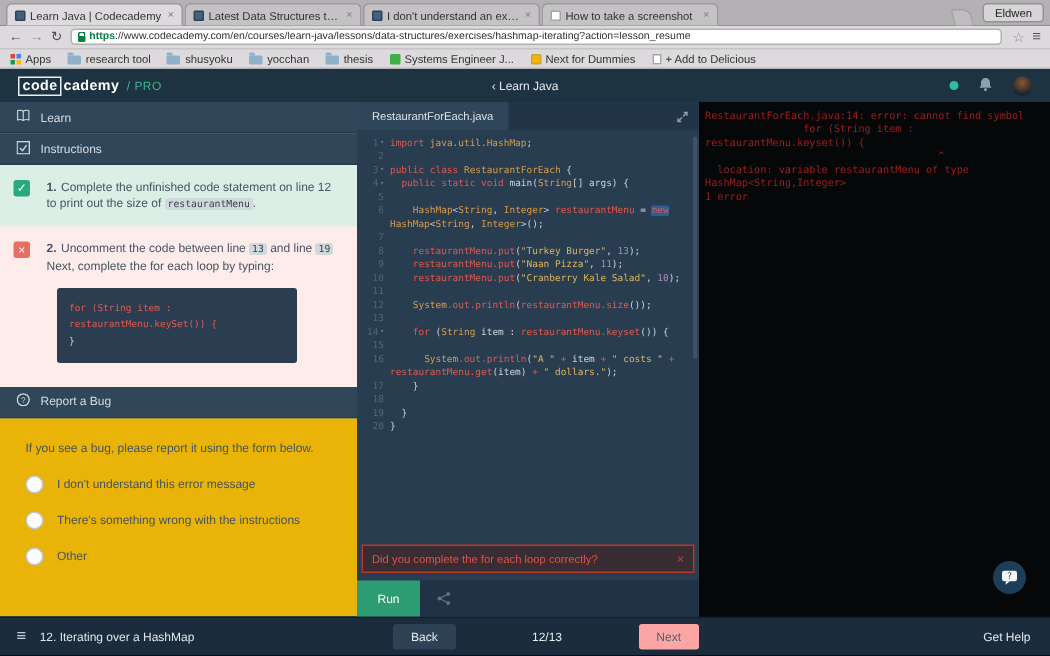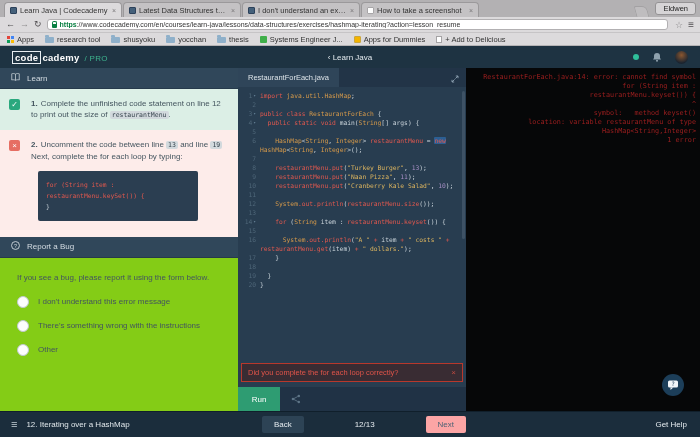--- a/index.html
+++ b/index.html
@@ -61,21 +61,21 @@
   .task.green { background:#dcefe6; }
   .task.pink { background:#fdecea; padding-bottom:16px; }
   .badge { position:absolute; left:9px; top:10px; width:11px; height:11px; border-radius:2px; color:#fff; font-size:8px; line-height:11px; text-align:center; }
   .badge.check { background:#2aa87e; }
   .badge.xmark { background:#e66e63; }
   .tnum { font-weight:bold; margin-right:3px; }
   .chip { background:#d2d9dd; border-radius:2px; padding:0 2px; font-family:"DejaVu Sans Mono", monospace; font-size:6.5px; color:#35434d; }
   .task-code { margin:9px 0 0 7px; width:160px; background:#2b3e51; border-radius:2px; padding:8px 8px; font-family:"DejaVu Sans Mono", monospace; font-size:6.3px; line-height:1.8; }
   .task-code .red { color:#e0584e; }
   .task-code .plain { color:#c9d3da; }
-  .bugform { flex:1; background:#84cc16; padding:15px 0 0 17px; font-size:8px; color:#44555f; }
+  .bugform { flex:1; background:#eab308; padding:15px 0 0 17px; font-size:8px; color:#44555f; }
   .bug-intro { margin-bottom:14px; }
   .radio-row { display:flex; align-items:center; gap:9px; margin-bottom:12px; }
   .radio { width:12px; height:12px; border-radius:50%; border:1px solid #c0c9cf; background:#fdfdfd; flex:none; }
 
   
   .editor { width:228px; flex:none; background:#283d50; display:flex; flex-direction:column; min-height:0; position:relative; }
   .ed-tabbar { height:19px; flex:none; background:#223447; display:flex; align-items:center; }
   .ed-tab { height:19px; display:flex; align-items:center; background:#2f4559; color:#dde4e9; font-size:7.5px; padding:0 10px; }
   .ed-expand { margin-left:auto; margin-right:7px; }
   .code { flex:1; padding:4px 0 0 0; font-family:"DejaVu Sans Mono", monospace; font-size:6.3px; line-height:9px; overflow:hidden; }
@@ -89,21 +89,21 @@
   .hl { background:#2c5f93; border-radius:1px; }
   .ed-scrollbar { position:absolute; right:1px; top:23px; width:3px; height:148px; background:#4a5e70; border-radius:2px; opacity:.65; }
   .err-banner { flex:none; margin:0 3px 5px 3px; border:1px solid #b8382c; background:#392c33; color:#df5449; font-size:7.5px; display:flex; align-items:center; padding:0 6px; height:19px; }
   .err-banner .errx { margin-left:auto; color:#c14a40; font-size:8px; }
   .runbar { height:24px; flex:none; background:#20324501; background-color:#203245; display:flex; align-items:center; }
   .run-btn { width:42px; height:24px; background:#2e9c72; color:#fff; font-size:8px; display:flex; align-items:center; justify-content:center; }
   .shareic { margin-left:11px; display:flex; }
 
   
   .console { flex:1; background:#060708; color:#9e1f1f; font-family:"DejaVu Sans Mono", monospace; font-size:6.8px; line-height:9px; padding:5px 4px; position:relative; overflow:hidden; }
-  .con-line { white-space:pre;text-align:right; }
+  .con-line { white-space:pre; }
   .help-bubble { position:absolute; right:16px; bottom:15px; width:22px; height:22px; border-radius:50%; background:#1c3e59; display:flex; align-items:center; justify-content:center; }
 
   
   .footer { height:26px; flex:none; background:#1b2d3c; display:flex; align-items:center; border-top:1px solid #101f2b; }
   .f-left { width:238px; flex:none; display:flex; align-items:center; gap:9px; padding:0 11px; color:#dfe6ea; font-size:8px; }
   .burger { color:#c2cdd5; font-size:11px; line-height:1; }
   .f-mid { width:228px; flex:none; display:flex; align-items:center; justify-content:space-between;padding-left:24px; }
   .btn { font-size:8px; padding:4px 12px; border-radius:2px; }
   .btn.back { background:#2d4355; color:#e5ebef; }
   .btn.next { background:#fca5a5; color:#4e6375; }
@@ -173,21 +173,21 @@
       <span class="bm">
         <span class="ic folder-icon"></span>
         <span>thesis</span>
       </span>
       <span class="bm">
         <span class="ic green-app-icon"></span>
         <span>Systems Engineer J...</span>
       </span>
       <span class="bm">
         <span class="ic java-book-icon"></span>
-        <span>Apps for Dummies</span>
+        <span>Next for Dummies</span>
       </span>
       <span class="bm">
         <span class="ic page-icon"></span>
         <span>+ Add to Delicious</span>
       </span>
     </div>
 
   <div class="cc-header">
     <div class="logo">
       <span class="codebox">code</span>
@@ -207,20 +207,27 @@
 
   <div class="main">
 
     <aside class="sidebar">
       <div class="sec-head">
         <span><svg width="9" height="8" viewBox="0 0 12 10">
               <path d="M6 1.2C4.6.2 2.1.2 1 .7V9c1.1-.5 3.6-.5 5 .5 1.4-1 3.9-1 5-.5V.7C9.9.2 7.4.2 6 1.2z" fill="none" stroke="#cfd8de" stroke-width="1"></path>
               <line x1="6" y1="1.2" x2="6" y2="9.5" stroke="#cfd8de" stroke-width="1"></line>
             </svg></span>
         <span>Learn</span>
+      </div>
+      <div class="sec-head">
+        <span><svg width="9" height="9" viewBox="0 0 10 10">
+              <rect x="0.5" y="0.5" width="9" height="9" fill="none" stroke="#cfd8de"></rect>
+              <path d="M2.5 5.2l2 2 3-4.2" fill="none" stroke="#cfd8de"></path>
+            </svg></span>
+        <span>Instructions</span>
       </div>
 
       <div class="task green">
         <span class="badge check">✓</span>
         <span class="tnum">1.</span><span>Complete the unfinished code statement on line 12 to print out the size of </span><span class="chip">restaurantMenu</span><span>.</span>
       </div>
 
       <div class="task pink">
         <span class="badge xmark">×</span>
         <span class="tnum">2.</span><span>Uncomment the code between line </span><span class="chip">13</span><span> and line </span><span class="chip">19</span><span> Next, complete the for each loop by typing:</span>
@@ -365,21 +372,20 @@
           </span>
       </div>
     </section>
 
     <section class="console">
       <div>
           <div class="con-line">RestaurantForEach.java:14: error: cannot find symbol</div>
           <div class="con-line">                for (String item :</div>
           <div class="con-line">restaurantMenu.keyset()) {</div>
           <div class="con-line">                                      ^</div>
-          <div class="con-line">  symbol:   method keyset()</div>
           <div class="con-line">  location: variable restaurantMenu of type</div>
           <div class="con-line">HashMap&lt;String,Integer&gt;</div>
           <div class="con-line">1 error</div>
         </div>
       <div class="help-bubble">
         <svg width="12" height="12" viewBox="0 0 12 12">
             <rect x="1" y="1.5" width="10" height="7" rx="1.5" fill="#f2f6f9"></rect>
             <path d="M3.5 8.5v2.4L6.2 8.5z" fill="#f2f6f9"></path>
             <text x="6" y="7.2" font-size="6" text-anchor="middle" fill="#1c3e59">?</text>
           </svg>

